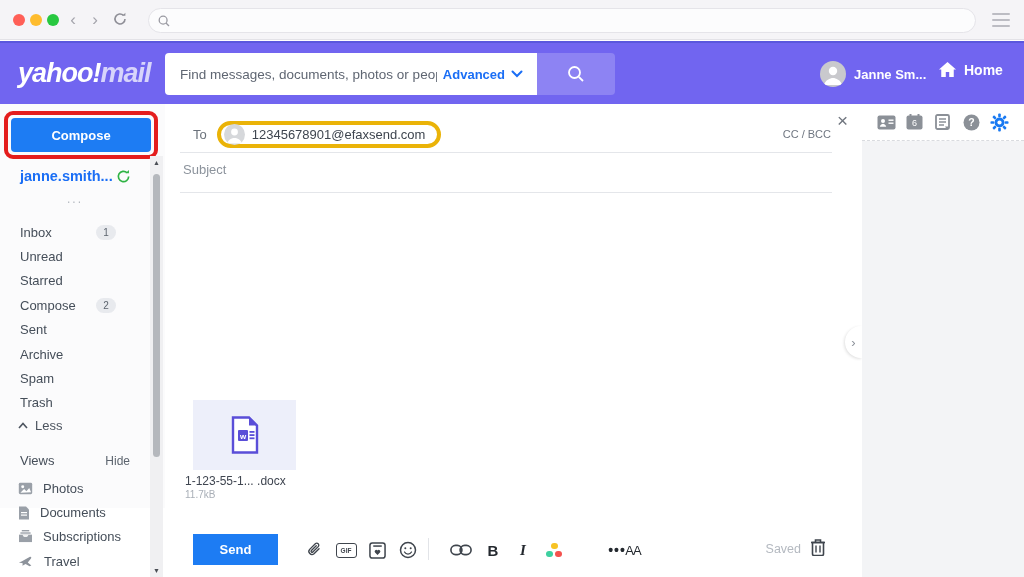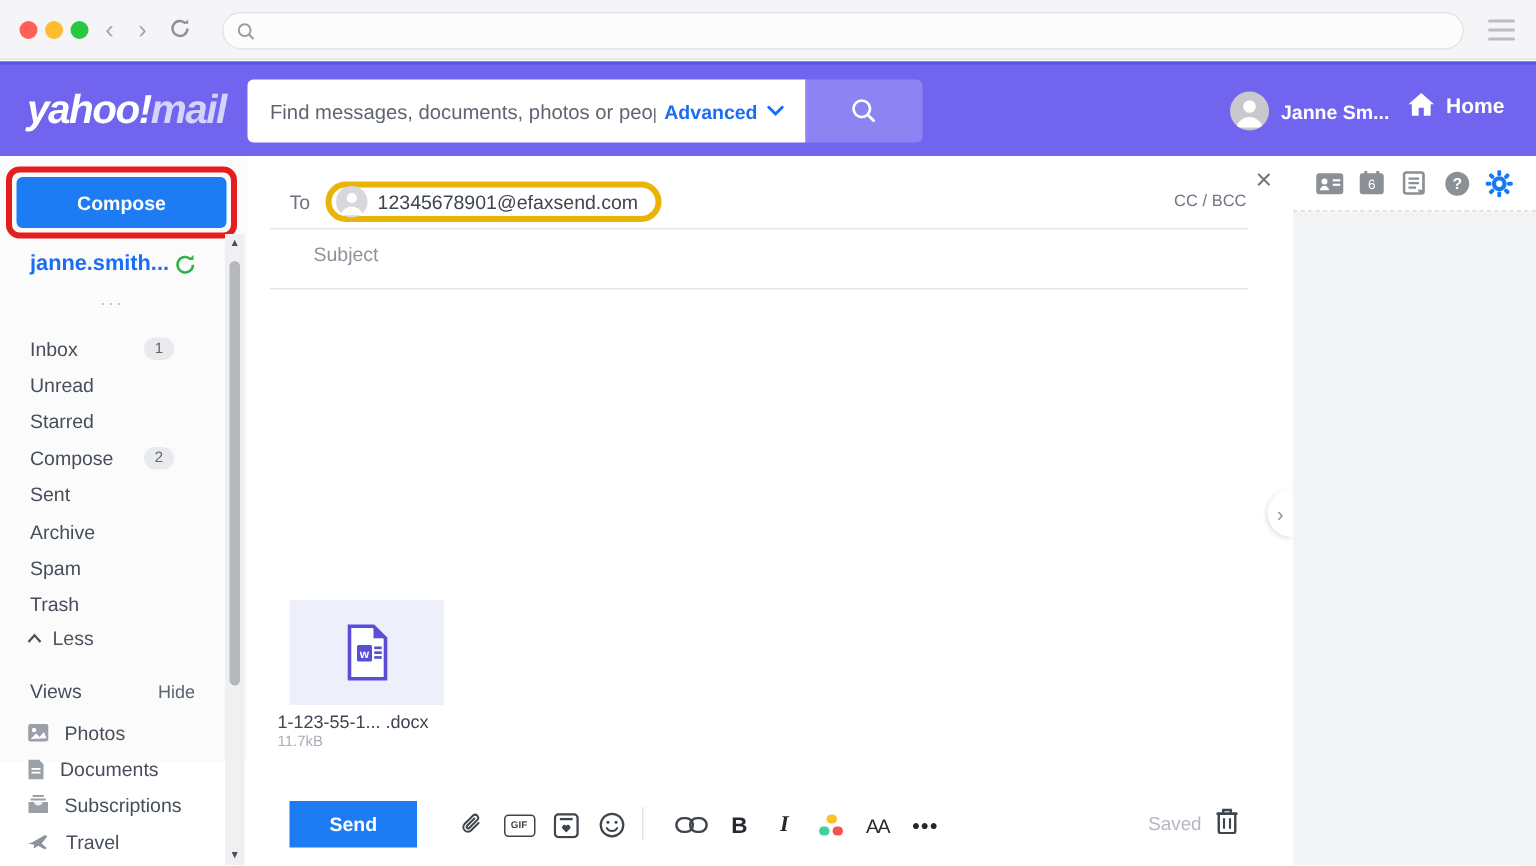--- a/index.html
+++ b/index.html
@@ -61,31 +61,31 @@
   .composep { position:absolute; left:165px; top:104px; width:697px; height:473px; background:#fff; }
   .close-x { position:absolute; left:672px; top:6px; font-size:19px; color:#70767f; cursor:pointer; }
   .to-row { position:absolute; left:28px; top:17px; display:flex; align-items:center; gap:10px; }
   .to-label { font-size:13px; color:#6b727b; }
   .chip { display:flex; align-items:center; gap:7px; height:27px; border:4px solid #eab308; border-radius:14px; padding:0 12px 0 3px; }
   .chip-avatar { width:21px; height:21px; border-radius:50%; background:#d6d8db; position:relative; overflow:hidden; }
   .chip-email { font-size:13px; color:#3e454f; }
   .ccbcc { position:absolute; left:596px; top:24px; width:70px; text-align:right; font-size:11px; color:#6f7681; cursor:pointer; }
   .line { position:absolute; left:15px; width:652px; height:1px; background:#e4e6ea; }
   .l1 { top:48px; } .l2 { top:88px; }
-  .subject-in { position:absolute; left:44px; top:58px; width:560px; border:none; outline:none; font-size:13px; color:#3e454f; font-family:"Liberation Sans",sans-serif; }
+  .subject-in { position:absolute; left:18px; top:58px; width:560px; border:none; outline:none; font-size:13px; color:#3e454f; font-family:"Liberation Sans",sans-serif; }
   .subject-in::placeholder { color:#8c939c; }
   .attach-tile { position:absolute; left:28px; top:296px; width:103px; height:70px; background:#edeffa; display:flex; align-items:center; justify-content:center; cursor:pointer; }
   .attach-name { position:absolute; left:20px; top:370px; font-size:12px; color:#3f4550; }
   .attach-size { position:absolute; left:20px; top:385px; font-size:10px; color:#a9afb7; }
   .toolbar { position:absolute; left:0; top:428px; width:697px; height:40px; }
   .send-btn { position:absolute; left:28px; top:2px; width:85px; height:31px; background:#1d7cf3; border:none; border-radius:0; color:#fff; font-size:13px; font-weight:bold; font-family:"Liberation Sans",sans-serif; cursor:pointer; }
   .tb-ic { position:absolute; top:7px; width:24px; height:22px; display:flex; align-items:center; justify-content:center; color:#3f454d; cursor:pointer; }
   .tb-b { font-size:15px; font-weight:bold; color:#24292f; }
   .tb-i { font-size:15px; font-style:italic; font-family:"Liberation Serif",serif; font-weight:bold; color:#24292f; }
-  .tb-aa { font-size:13px; color:#24292f; letter-spacing:-1px; }
+  .tb-aa { font-size:13px; color:#24292f; letter-spacing:-1px;margin-left:48px; }
   .tb-more { font-size:14px; font-weight:bold; color:#24292f; letter-spacing:1px; }
   .tb-div { position:absolute; left:263px; top:6px; width:1px; height:22px; background:#e2e4e8; }
   .gif-box { width:21px; height:15px; border:1.6px solid #3f454d; border-radius:3px; font-size:6.5px; font-weight:bold; display:flex; align-items:center; justify-content:center; color:#3f454d; }
   .palette { position:relative; width:16px; height:15px; }
   .palette i { position:absolute; width:6.5px; height:6.5px; border-radius:50%; }
   .pal-y { left:5px; top:0; background:#f7c325; }
   .pal-g { left:0; top:8px; background:#3ed0a0; }
   .pal-r { left:9px; top:8px; background:#f4524e; }
   .saved { position:absolute; left:576px; top:10px; width:60px; text-align:right; font-size:12.5px; color:#b4b9c0; }
   .trash { position:absolute; left:645px; top:6px; cursor:pointer; }

